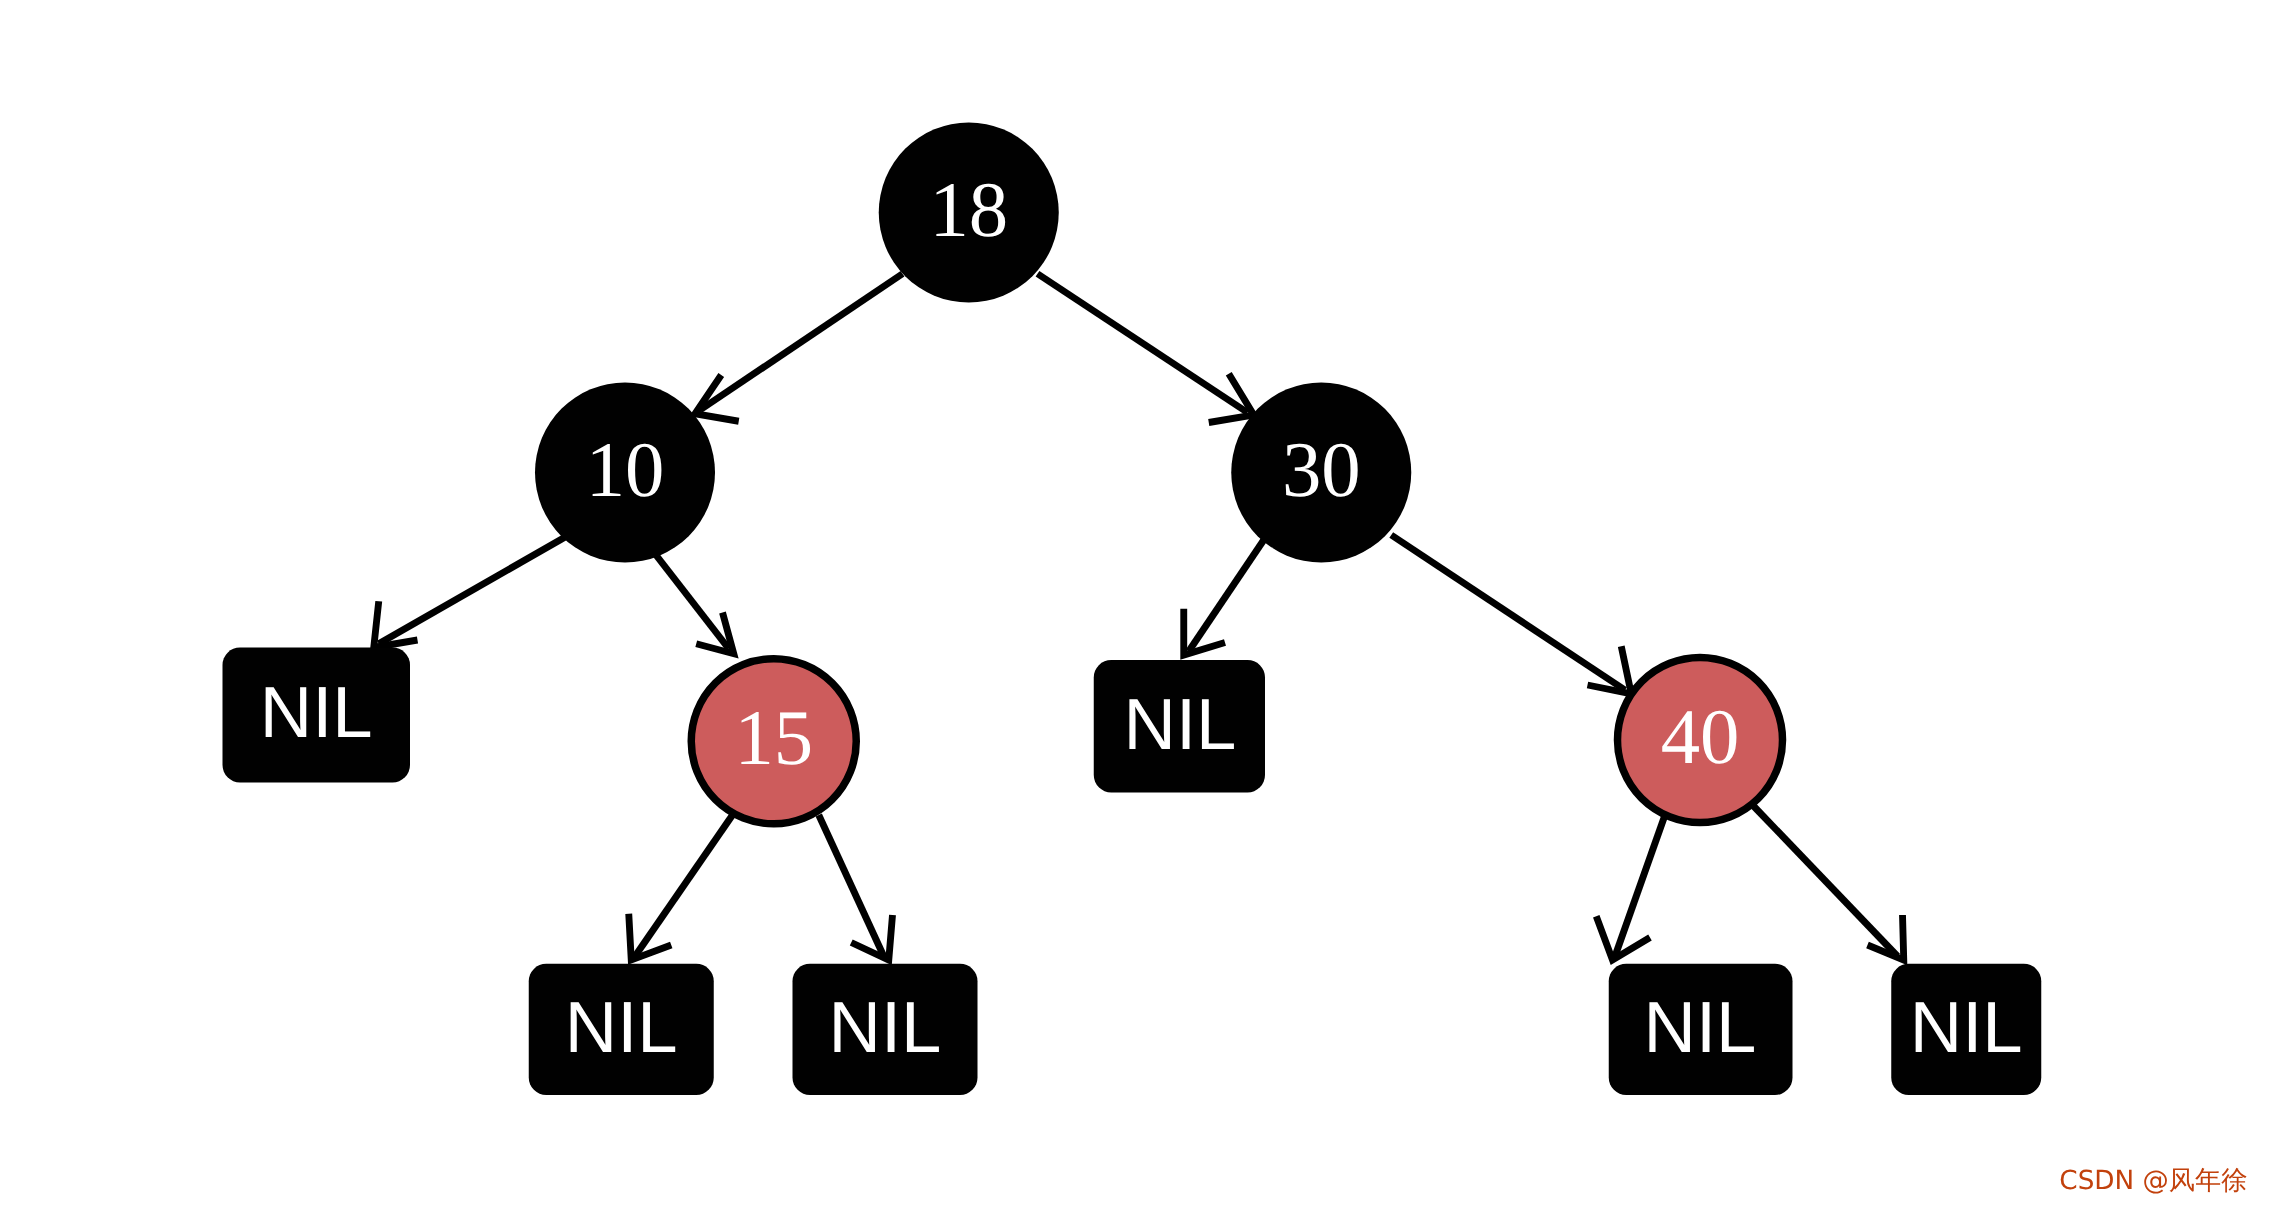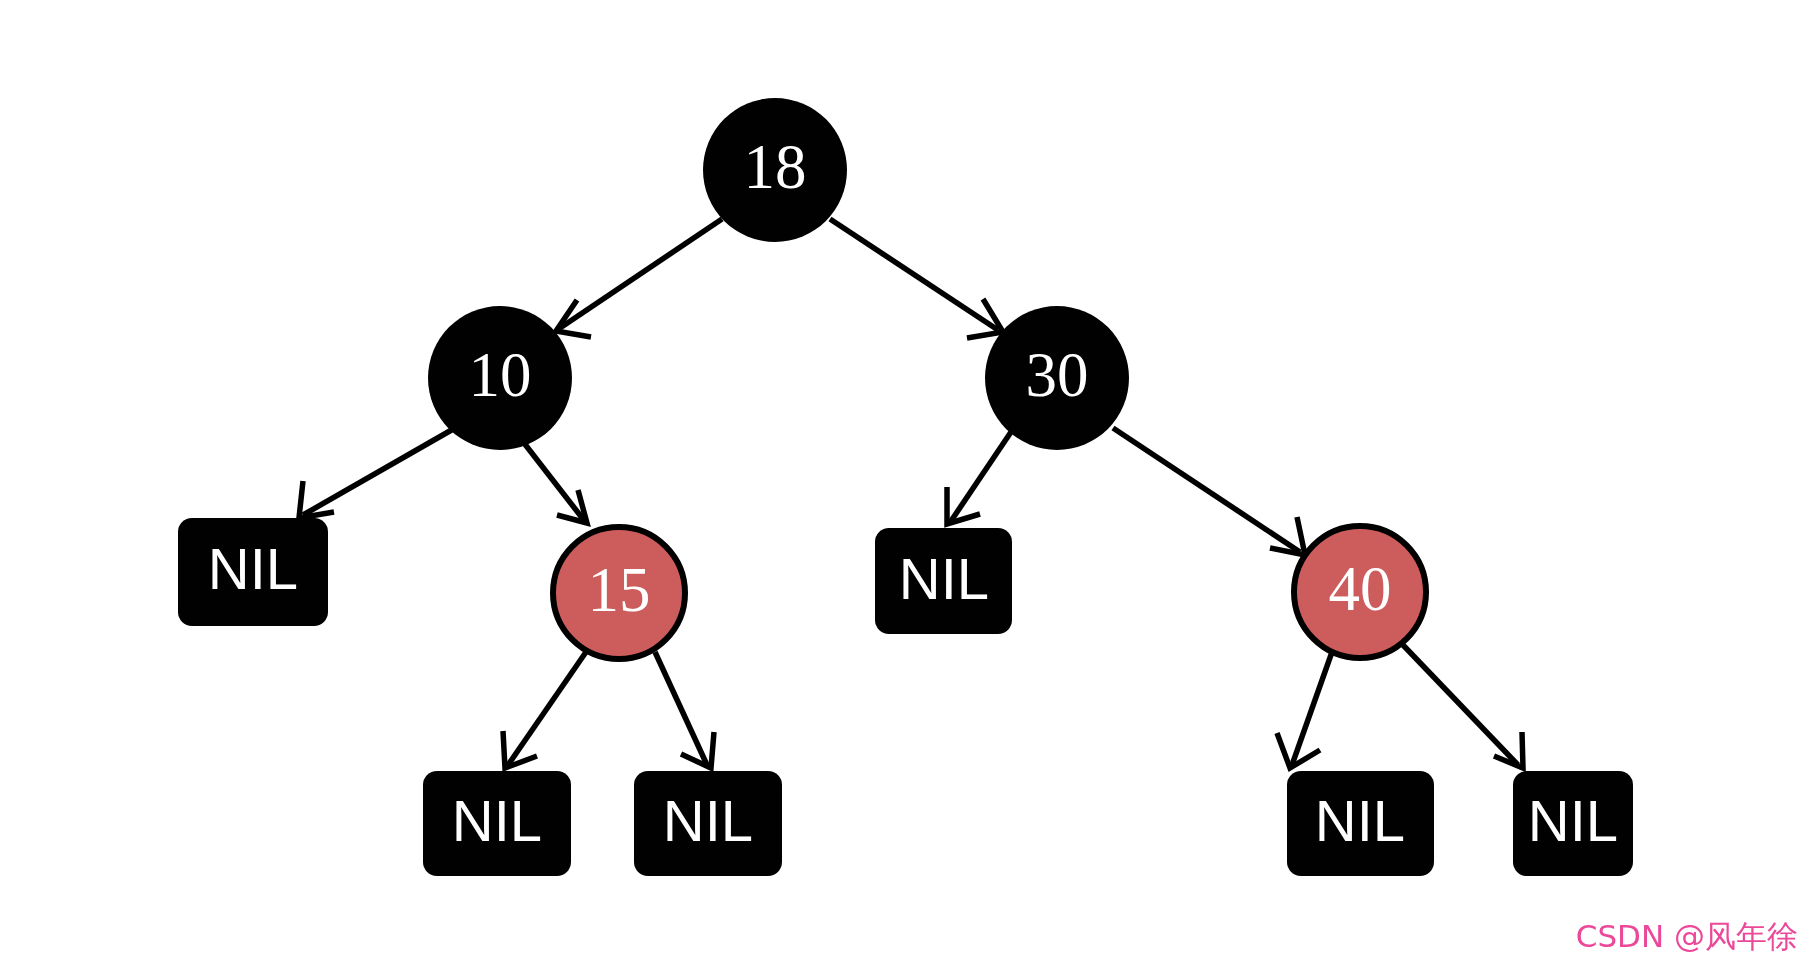--- a/index.html
+++ b/index.html
@@ -65,23 +65,23 @@
     stroke: #000000;
     stroke-width: 5.5;
     fill: none;
     stroke-linecap: butt;
     stroke-linejoin: miter;
   }
   .watermark {
     position: absolute;
     right: 18px;
     bottom: 14px;
-    color: #ec4899;
+    color: #c2410c;
     font-family: "DejaVu Sans", sans-serif;
-    font-size: 31px;
+    font-size: 21px;
     white-space: nowrap;
     user-select: none;
   }
 </style>
 </head>
 <body>
 
 <div id="stage">
 
   <svg id="tree" viewBox="0 0 1816 972">

